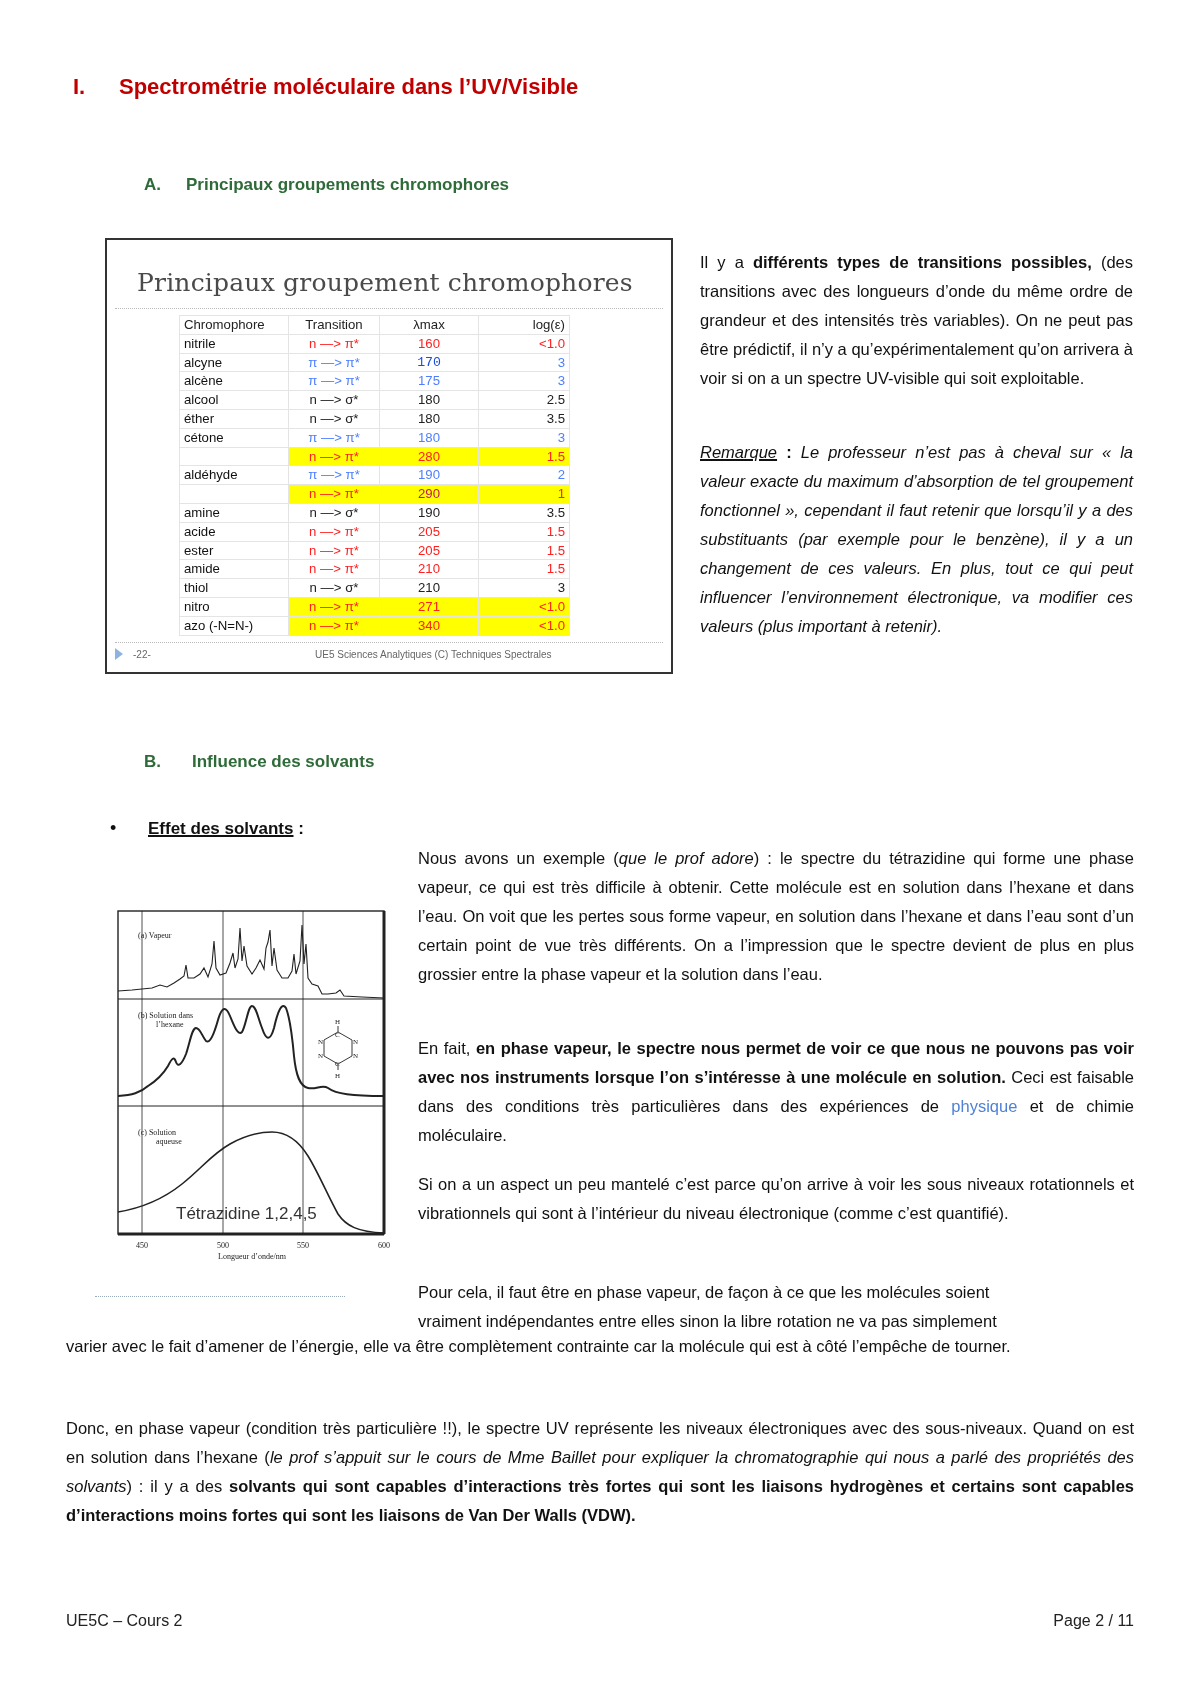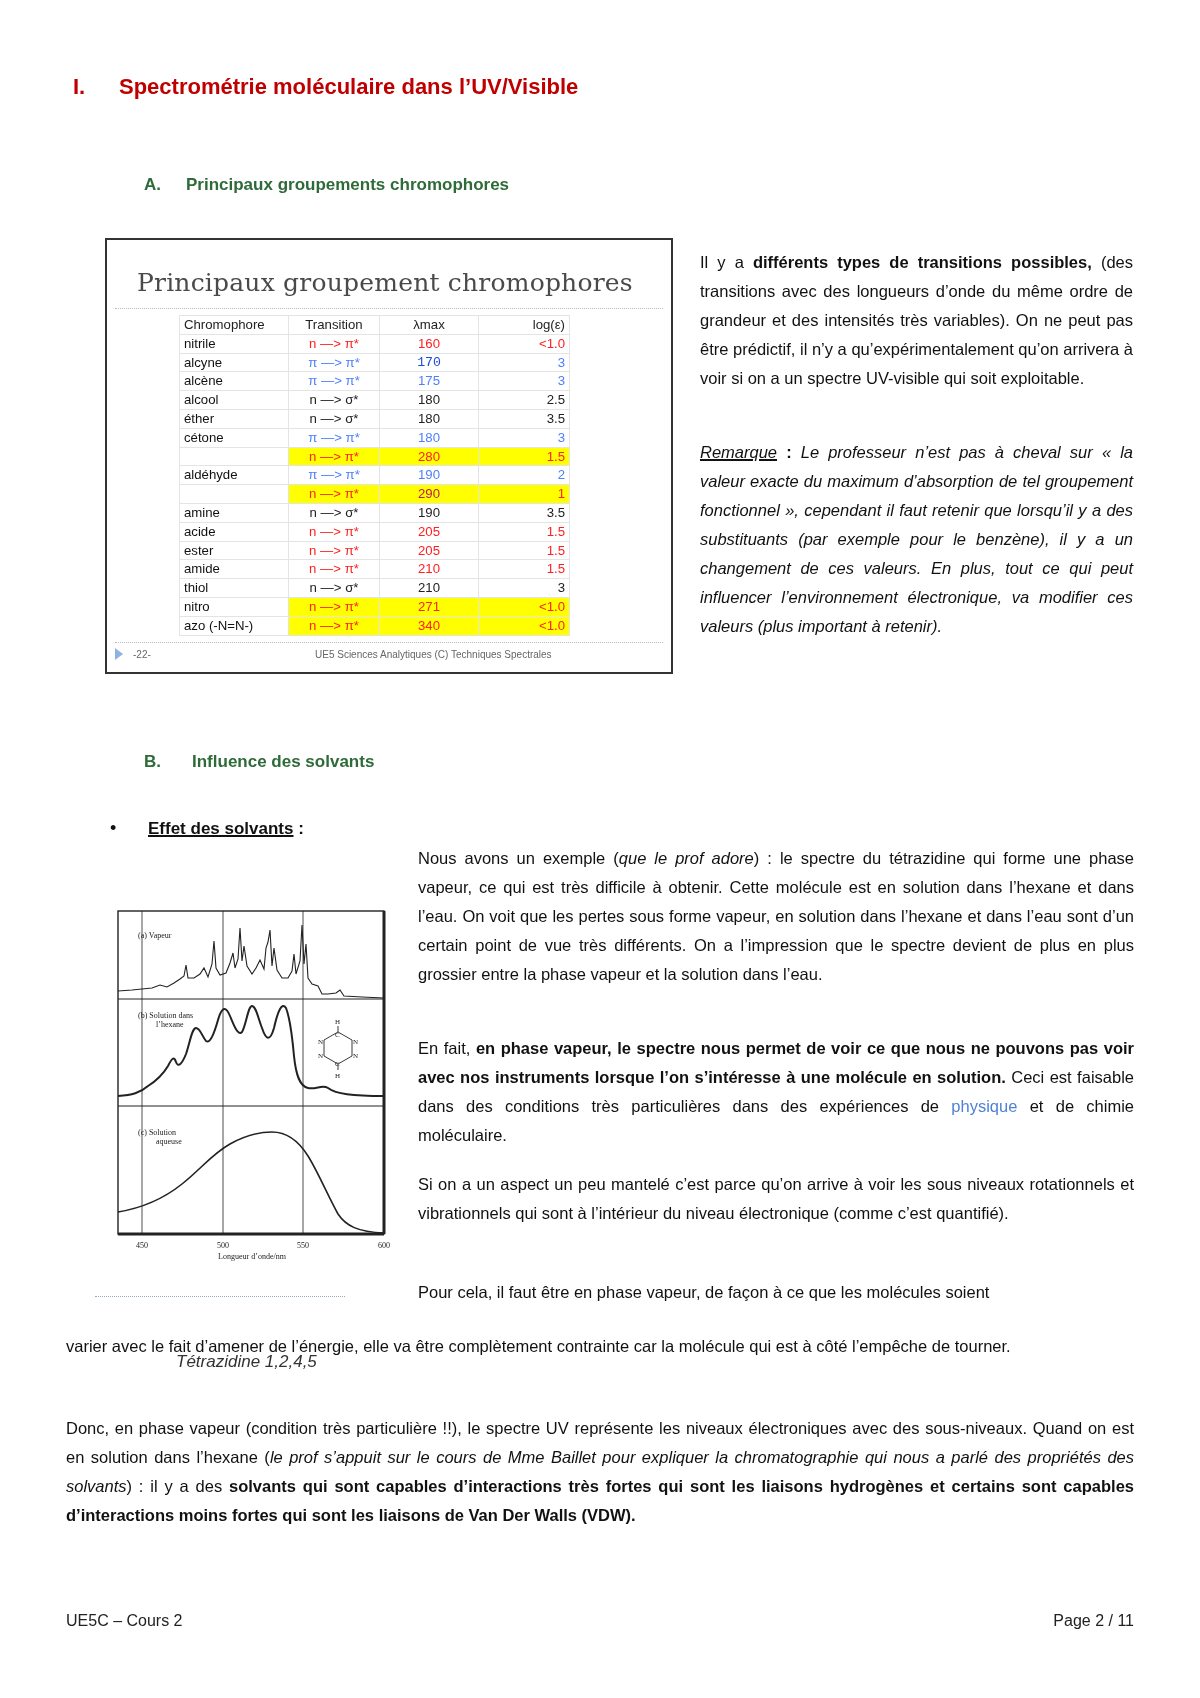--- a/index.html
+++ b/index.html
@@ -28,21 +28,21 @@
     .ctable .c4 { width: 82px; text-align: right; }
     .ctable tr.hl td.hlc { background: #ffff00; }
     .slide-foot-sep { position: absolute; left: 8px; right: 8px; top: 402px; border-top: 1px dotted #bbb; }
     .slide-foot { position: absolute; top: 408px; left: 8px; right: 8px; font-size: 10px; color: #666; }
     .slide-foot .tri { display: inline-block; width: 0; height: 0; border-top: 6px solid transparent; border-bottom: 6px solid transparent; border-left: 8px solid #8db3e2; vertical-align: middle; margin-right: 10px; }
     .slide-foot .pg { vertical-align: middle; }
     .slide-foot .src { position: absolute; left: 200px; top: 1px; }
 
     
     .spec { left: 112px; top: 906px; width: 290px; height: 355px; }
-    .spec-cap { left: 176px; top: 1352px; font-size: 17px; font-style: italic; color: #333; white-space: nowrap; }
+    .spec-cap { left: 176px; top: 1204px; font-size: 17px; color: #333; white-space: nowrap; }
     .spec-cap-line { left: 95px; top: 1296px; width: 250px; border-top: 1px dotted #9ab; }
 
     .bullet { left: 110px; top: 818px; font-size: 17px; white-space: nowrap; }
     .bullet .dot { display: inline-block; width: 38px; font-size: 18px; }
     .bullet u { font-weight: bold; text-decoration-thickness: 2px; }
 
     .footer { top: 1612px; font-size: 16px; color: #222; white-space: nowrap; }
   </style>
 </head>
 <body>
@@ -247,20 +247,21 @@
 </div>
 
 <div class="abs para" style="left:418px; top:1034px; width:716px;">
   <span>En fait, </span><b>en phase vapeur, le spectre nous permet de voir ce que nous ne pouvons pas voir avec nos instruments lorsque l’on s’intéresse à une molécule en solution.</b><span> Ceci est faisable dans des conditions très particulières dans des expériences de </span><span class="link">physique</span><span> et de chimie moléculaire.</span>
 </div>
 
 <div class="abs para" style="left:418px; top:1170px; width:716px;">Si on a un aspect un peu mantelé c’est parce qu’on arrive à voir les sous niveaux rotationnels et vibrationnels qui sont à l’intérieur du niveau électronique (comme c’est quantifié).</div>
 
 <div class="abs para" style="left:418px; top:1278px; width:716px; text-align:left;">
   <div>Pour cela, il faut être en phase vapeur, de façon à ce que les molécules soient</div>
+  <div>vraiment indépendantes entre elles sinon la libre rotation ne va pas simplement</div>
 </div>
 <div class="abs para" style="left:66px; top:1332px; width:1068px; text-align:left;">varier avec le fait d’amener de l’énergie, elle va être complètement contrainte car la molécule qui est à côté l’empêche de tourner.</div>
 
 <div class="abs para" style="left:66px; top:1414px; width:1068px;">
   <span>Donc, en phase vapeur (condition très particulière !!), le spectre UV représente les niveaux électroniques avec des sous-niveaux. Quand on est en solution dans l’hexane (</span><i>le prof s’appuit sur le cours de Mme Baillet pour expliquer la chromatographie qui nous a parlé des propriétés des solvants</i><span>) : il y a des </span><b>solvants qui sont capables d’interactions très fortes qui sont les liaisons hydrogènes et certains sont capables d’interactions moins fortes qui sont les liaisons de Van Der Walls (VDW).</b>
 </div>
 
 <div class="abs footer" style="left:66px;">UE5C – Cours 2</div>
 <div class="abs footer" style="right:66px;">Page 2 / 11</div>
 

